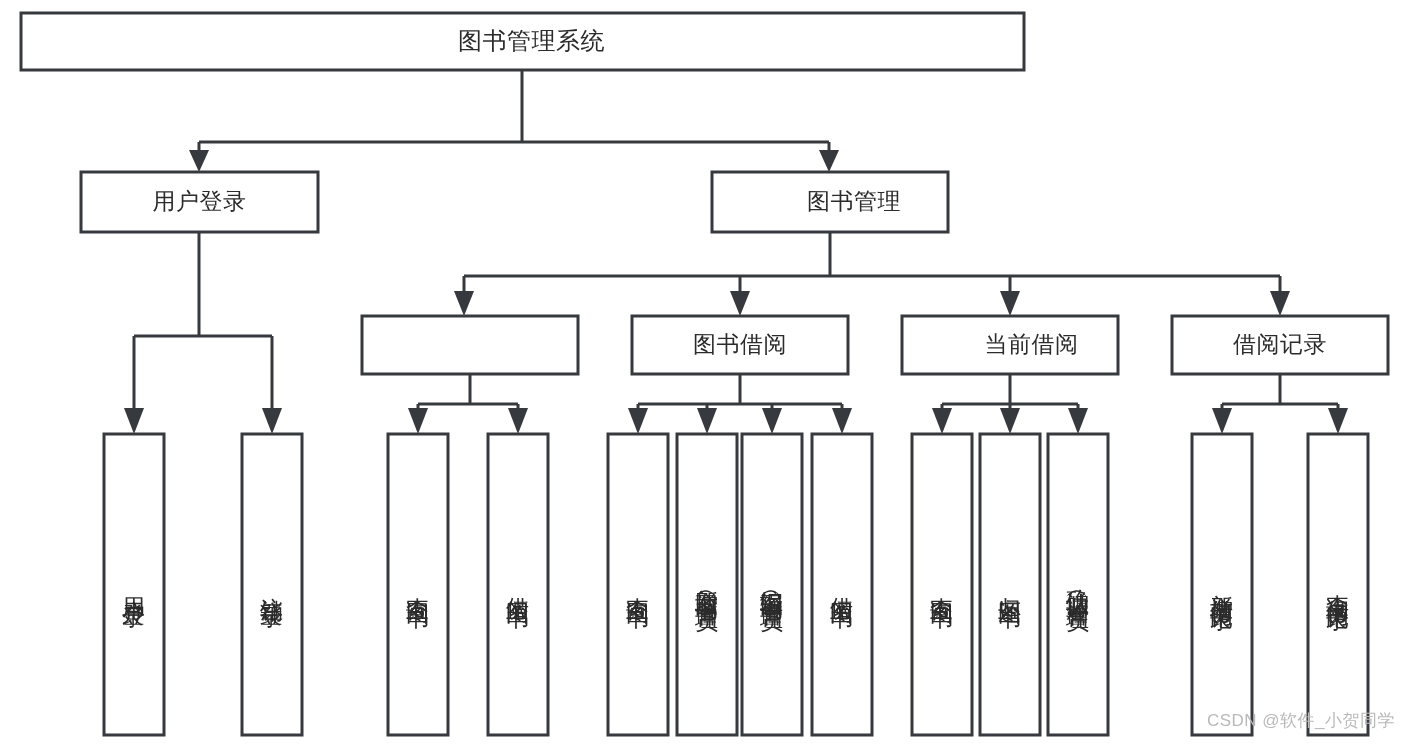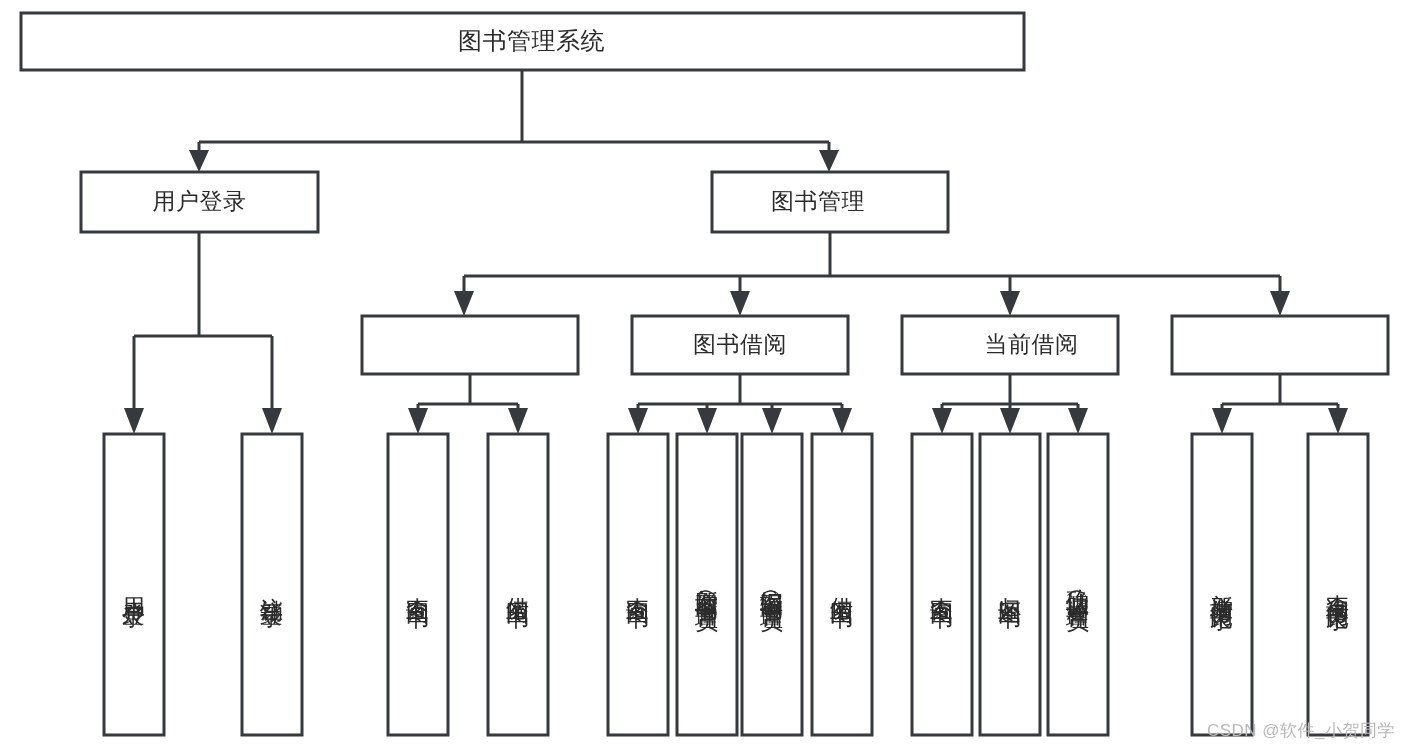--- a/index.html
+++ b/index.html
@@ -66,21 +66,21 @@
     align-items: center;
     justify-content: center;
     padding: 6px 0;
   }
   .node-label.root {
     font-size: 24px;
   }
   .watermark {
     position: absolute;
     right: 10px;
-    bottom: 5px;
+    bottom: 15px;
     font-size: 17px;
     color: #b9b9b9;
     font-family: "Liberation Sans", "DejaVu Sans", sans-serif;
     letter-spacing: 0.5px;
     white-space: nowrap;
     user-select: none;
   }
 </style>
 </head>
 <body>
@@ -175,24 +175,25 @@
     <rect class="node-box" x="1048" y="434" width="60" height="301"></rect>
 
     <rect class="node-box" x="1192" y="434" width="60" height="301"></rect>
     <rect class="node-box" x="1308" y="434" width="60" height="301"></rect>
 
   </svg>
 
   <div class="node-label horizontal root" style="left:21px; top:13px; width:1003px; height:57px;padding-left:18px;">图书管理系统</div>
 
   <div class="node-label horizontal" style="left:81px; top:172px; width:237px; height:60px;">用户登录</div>
-  <div class="node-label horizontal" style="left:712px; top:172px; width:212px; height:60px;text-align:center;">图书管理</div>
+  <div class="node-label horizontal" style="left:748px; top:172px; width:212px; height:60px;text-align:center;">图书管理</div>
 
   <div class="node-label horizontal" style="left:632px; top:316px; width:216px; height:58px;text-align:right;">图书借阅</div>
   <div class="node-label horizontal" style="left:902px; top:316px; width:259px; height:58px;">当前借阅</div>
+  <div class="node-label horizontal" style="left:1172px; top:316px; width:216px; height:58px;">借阅记录</div>
 
   <div class="node-label vertical" style="left:104px; top:434px; width:60px; height:301px;">用户登录</div>
   <div class="node-label vertical" style="left:242px; top:434px; width:60px; height:301px;">注销登录</div>
 
   <div class="node-label vertical" style="left:388px; top:434px; width:60px; height:301px;">查询图书</div>
   <div class="node-label vertical" style="left:488px; top:434px; width:60px; height:301px;">借阅图书</div>
 
   <div class="node-label vertical" style="left:608px; top:434px; width:60px; height:301px;">查询图书</div>
   <div class="node-label vertical" style="left:677px; top:434px; width:60px; height:301px;">新增图书（管理员）</div>
   <div class="node-label vertical" style="left:742px; top:434px; width:60px; height:301px;">编辑图书（管理员）</div>

